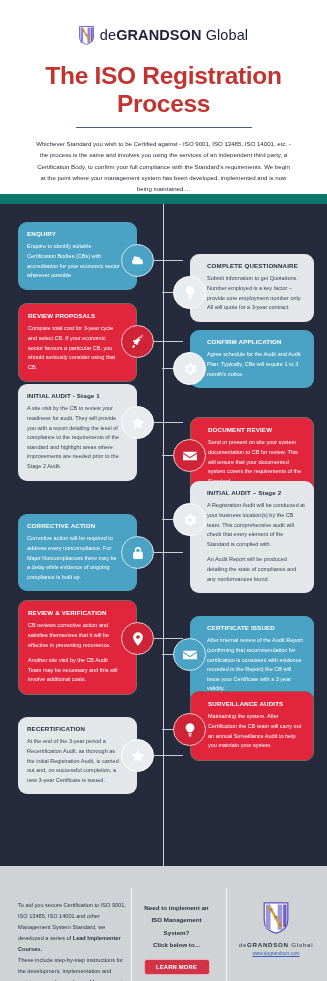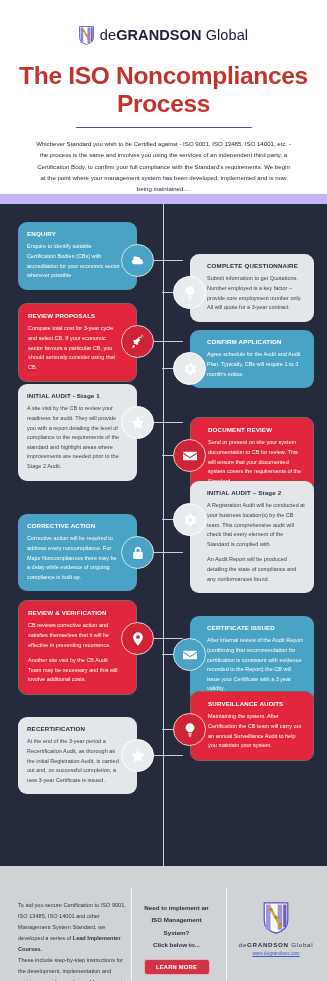--- a/index.html
+++ b/index.html
@@ -7,21 +7,21 @@
     width: 327px;
     height: 981px;
     font-family: "Liberation Sans", sans-serif;
     background: #ffffff;
     overflow: hidden;
   }
   .page {
     position: relative;
     width: 327px;
     height: 703px;
-    background: #c4b5fd;
+    background: #0f766e;
   }
 
   
   .header {
     background: #ffffff;
     padding-top: 24px;
     text-align: center;
   }
   .brand {
     display: flex;
@@ -225,21 +225,21 @@
         <rect x="17" y="3" width="5.5" height="31" fill="#8e86d8"></rect>
         <rect x="23.5" y="3" width="4" height="28" fill="#6b61c9"></rect>
         <path d="M7 5 L21 30" stroke="#d9a23c" stroke-width="3.2" fill="none"></path>
         <circle cx="9" cy="9" r="2.1" fill="#b8862a"></circle>
         <circle cx="15" cy="18" r="2.1" fill="#b8862a"></circle>
         <circle cx="20" cy="27" r="2.1" fill="#b8862a"></circle>
       </svg>
       <div class="brand-text"><span>de</span><span class="bold">GRANDSON</span><span> Global</span></div>
     </div>
 
-    <h1 class="title">The ISO Noncompliances Process</h1>
+    <h1 class="title">The ISO Registration Process</h1>
     <div class="rule"></div>
     <p class="intro">Whichever Standard you wish to be Certified against - ISO 9001, ISO 13485, ISO 14001, etc. - the process is the same and involves you using the services of an independent third party, a Certification Body, to confirm your full compliance with the Standard's requirements. We begin at the point where your management  system has been developed, implemented and is now being maintained....</p>
   </div>
 
   <div class="flow" id="flow">
     <div class="spine"></div>
   <div class="step left" style="top: 18px;">
         <div class="stub"></div>
         <div class="card c-blue">
           <h3>ENQUIRY</h3>

